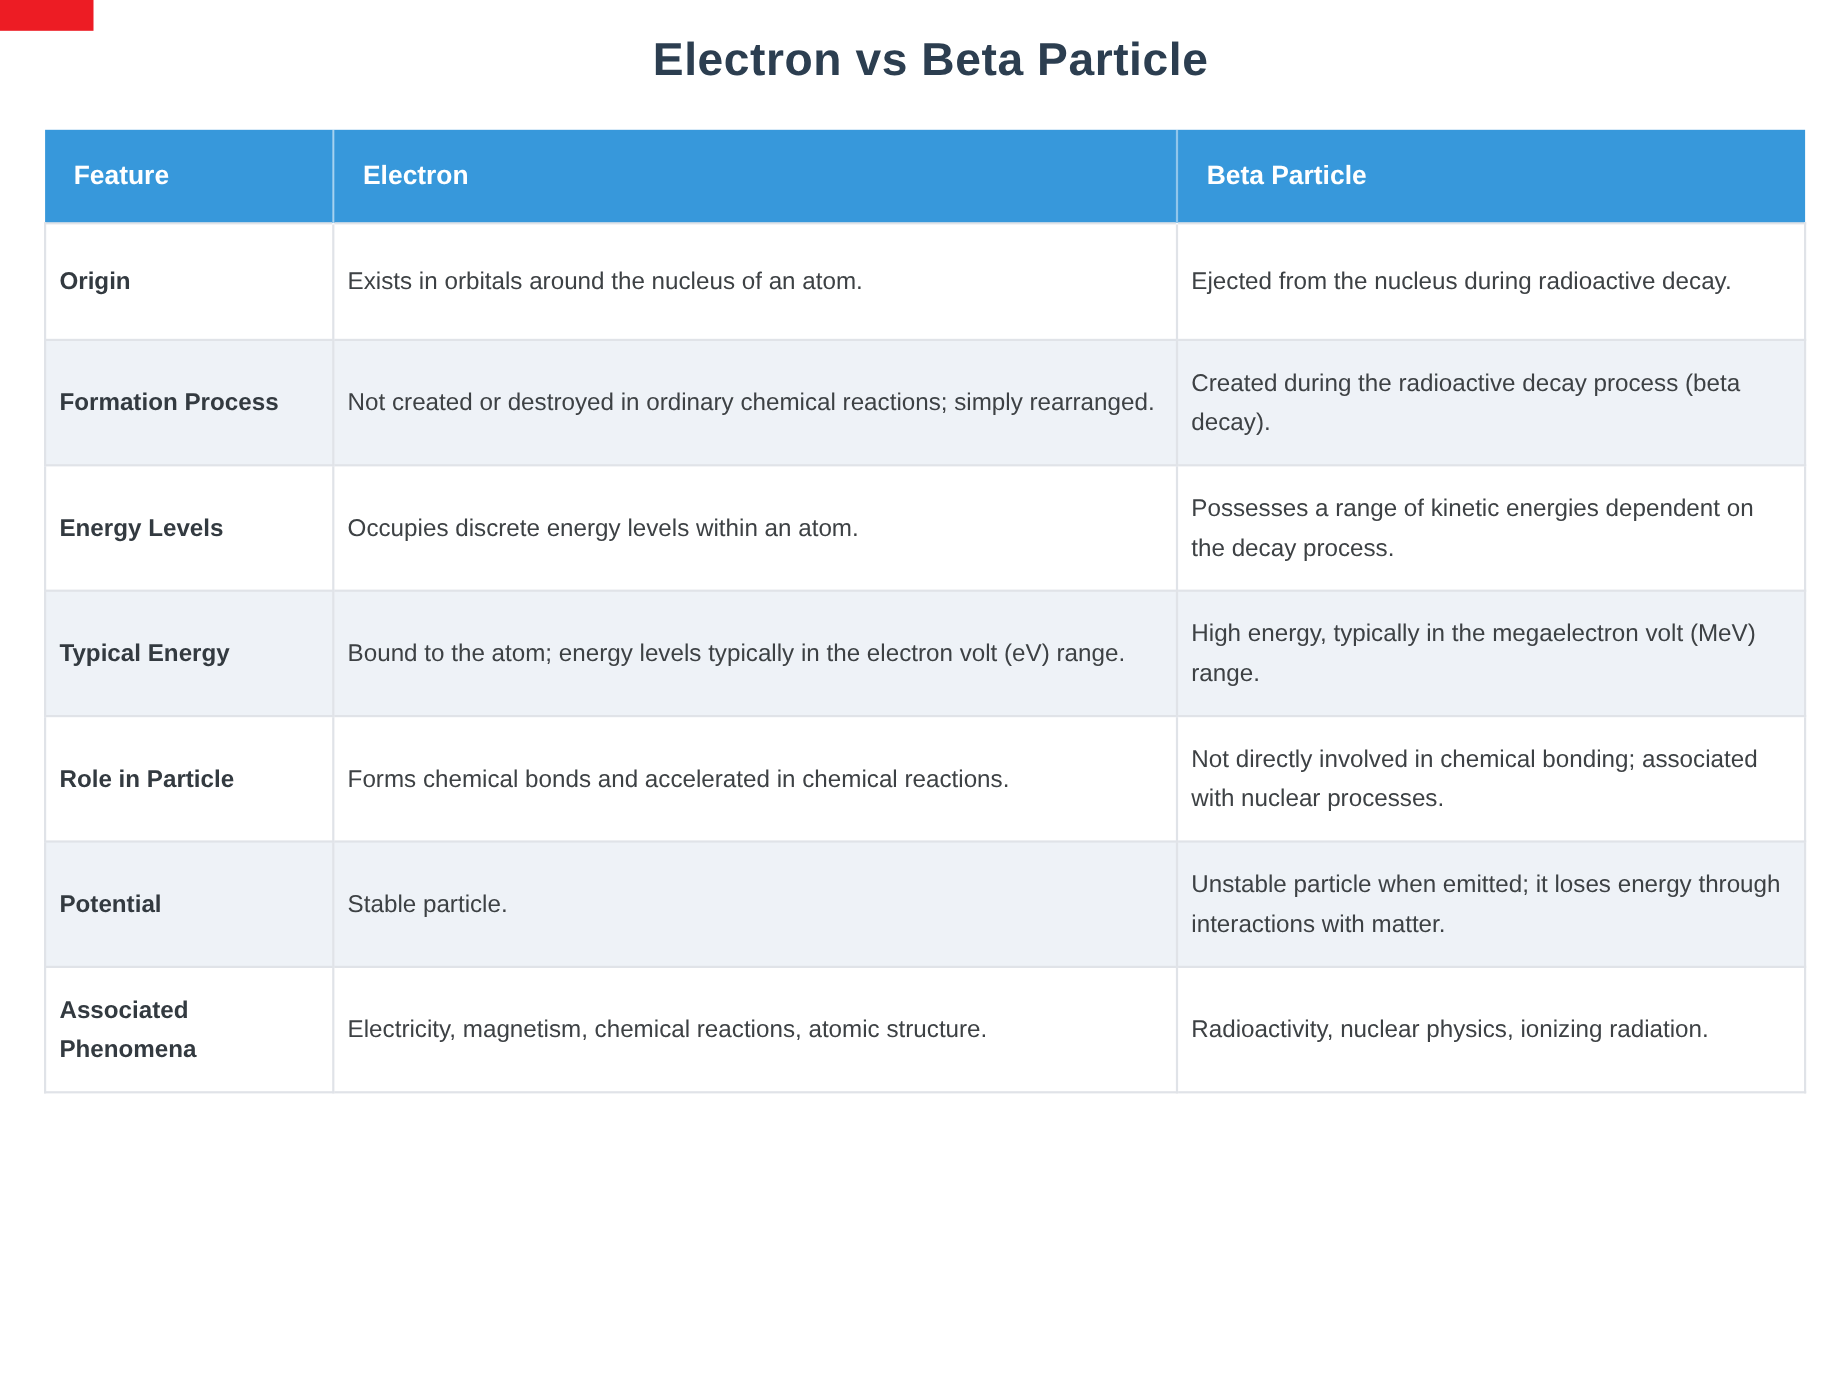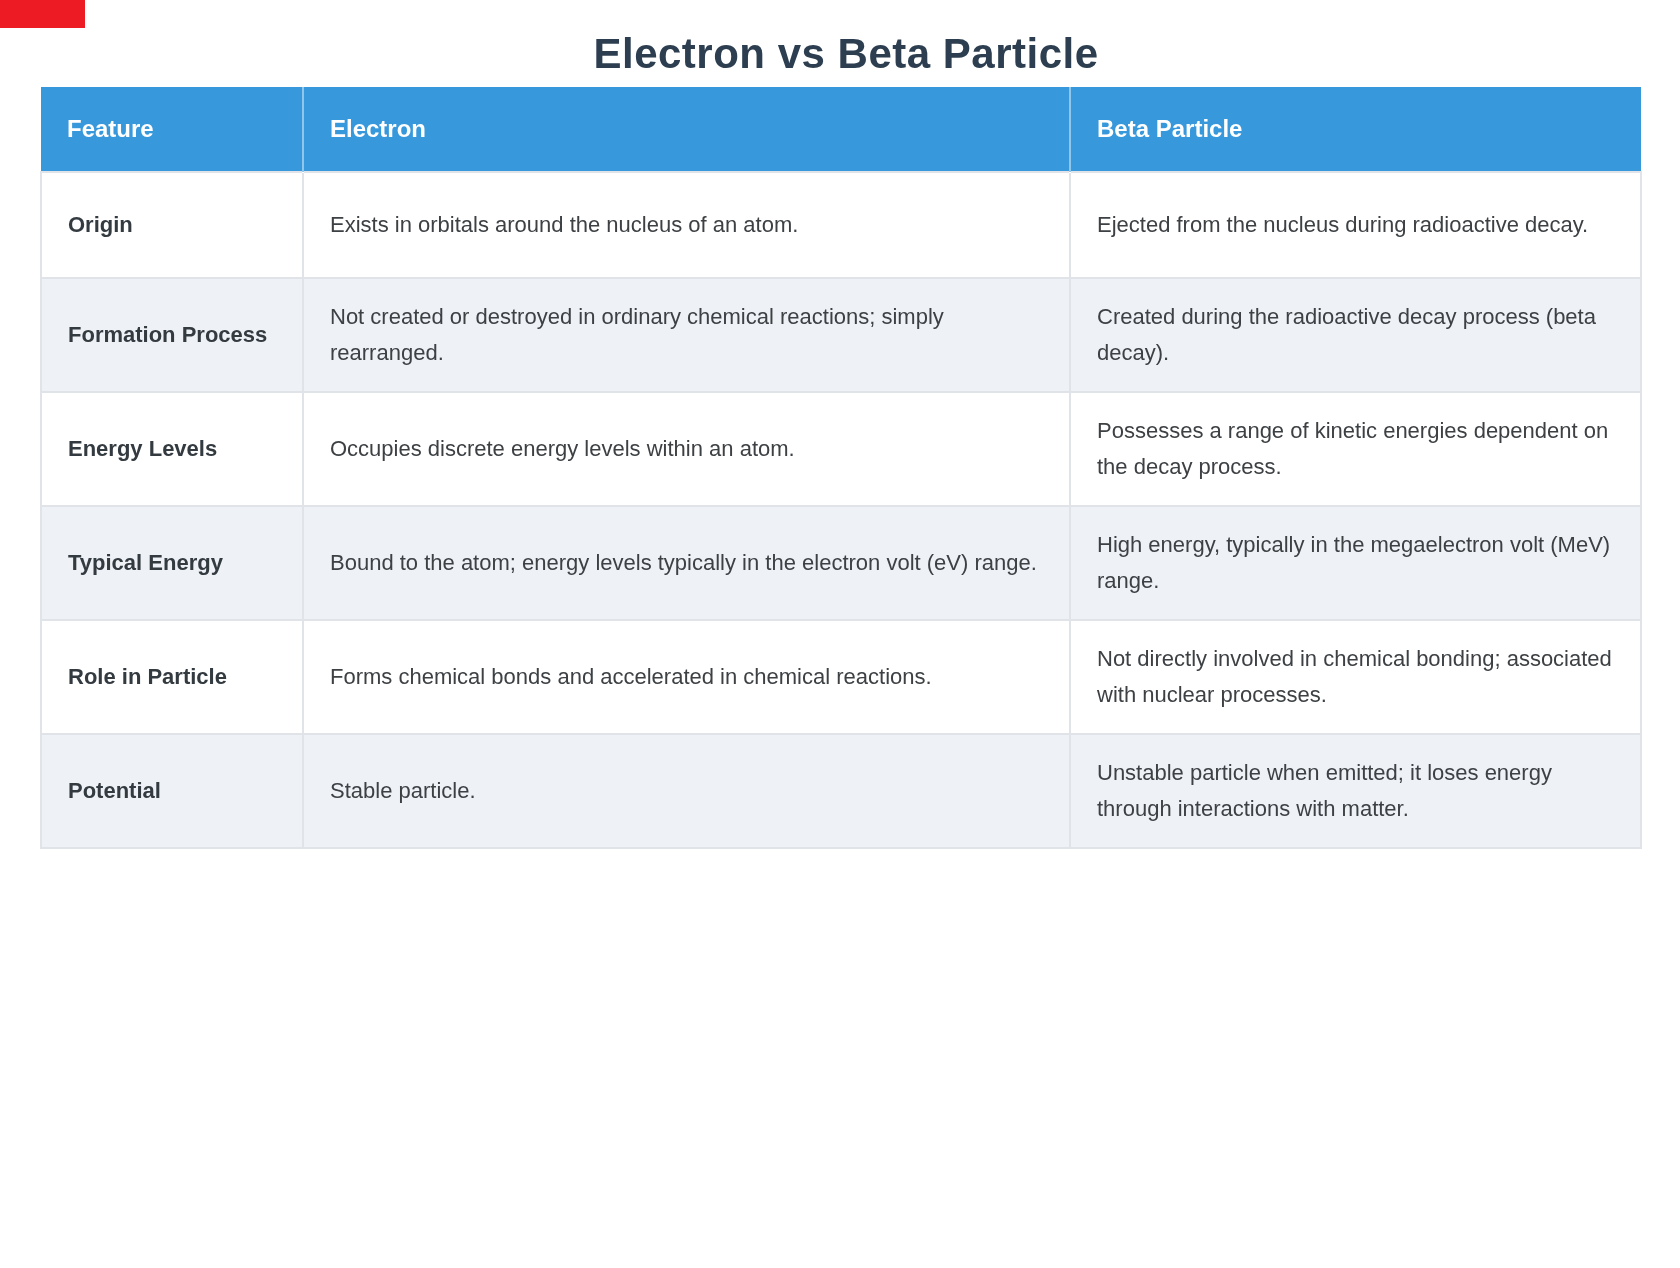--- a/index.html
+++ b/index.html
@@ -26,21 +26,21 @@
     text-align: center;
     font-size: 42px;
     line-height: 48px;
     font-weight: bold;
     color: #2c3e50;
     margin: 30px 0 0 12px;
     letter-spacing: 0.5px;
   }
   table.compare {
     width: 1600px;
-    margin: 9px 40px 0 40px;
+    margin: 40px 40px 0 40px;
     border-collapse: collapse;
     table-layout: fixed;
   }
   col.c-feature { width: 262px; }
   col.c-electron { width: 767px; }
   col.c-beta { width: 571px; }
 
   thead th {
     background: #3798db;
     color: #ffffff;
@@ -52,21 +52,21 @@
     padding: 0 26px;
     border: none;
   }
   thead th + th {
     border-left: 2px solid rgba(255, 255, 255, 0.45);
   }
 
   tbody tr { height: 106px; }
   tbody td {
     border: 2px solid #e0e3e8;
-    padding: 20px 26px;
+    padding: 20px 12px;
     font-size: 22px;
     line-height: 36px;
     color: #3d4144;
     vertical-align: middle;
     background: #ffffff;
   }
   tbody tr:nth-child(even) td { background: #eef2f7; }
   tbody td.feature-cell {
     font-weight: bold;
     color: #333a40;
@@ -116,14 +116,19 @@
     <tr>
       <td class="feature-cell">Role in Particle</td>
       <td>Forms chemical bonds and accelerated in chemical reactions.</td>
       <td>Not directly involved in chemical bonding; associated with nuclear processes.</td>
     </tr>
     <tr>
       <td class="feature-cell">Potential</td>
       <td>Stable particle.</td>
       <td>Unstable particle when emitted; it loses energy through interactions with matter.</td>
     </tr>
+    <tr>
+      <td class="feature-cell">Associated Phenomena</td>
+      <td>Electricity, magnetism, chemical reactions, atomic structure.</td>
+      <td>Radioactivity, nuclear physics, ionizing radiation.</td>
+    </tr>
   </tbody>
 </table>
 
 </body></html>

